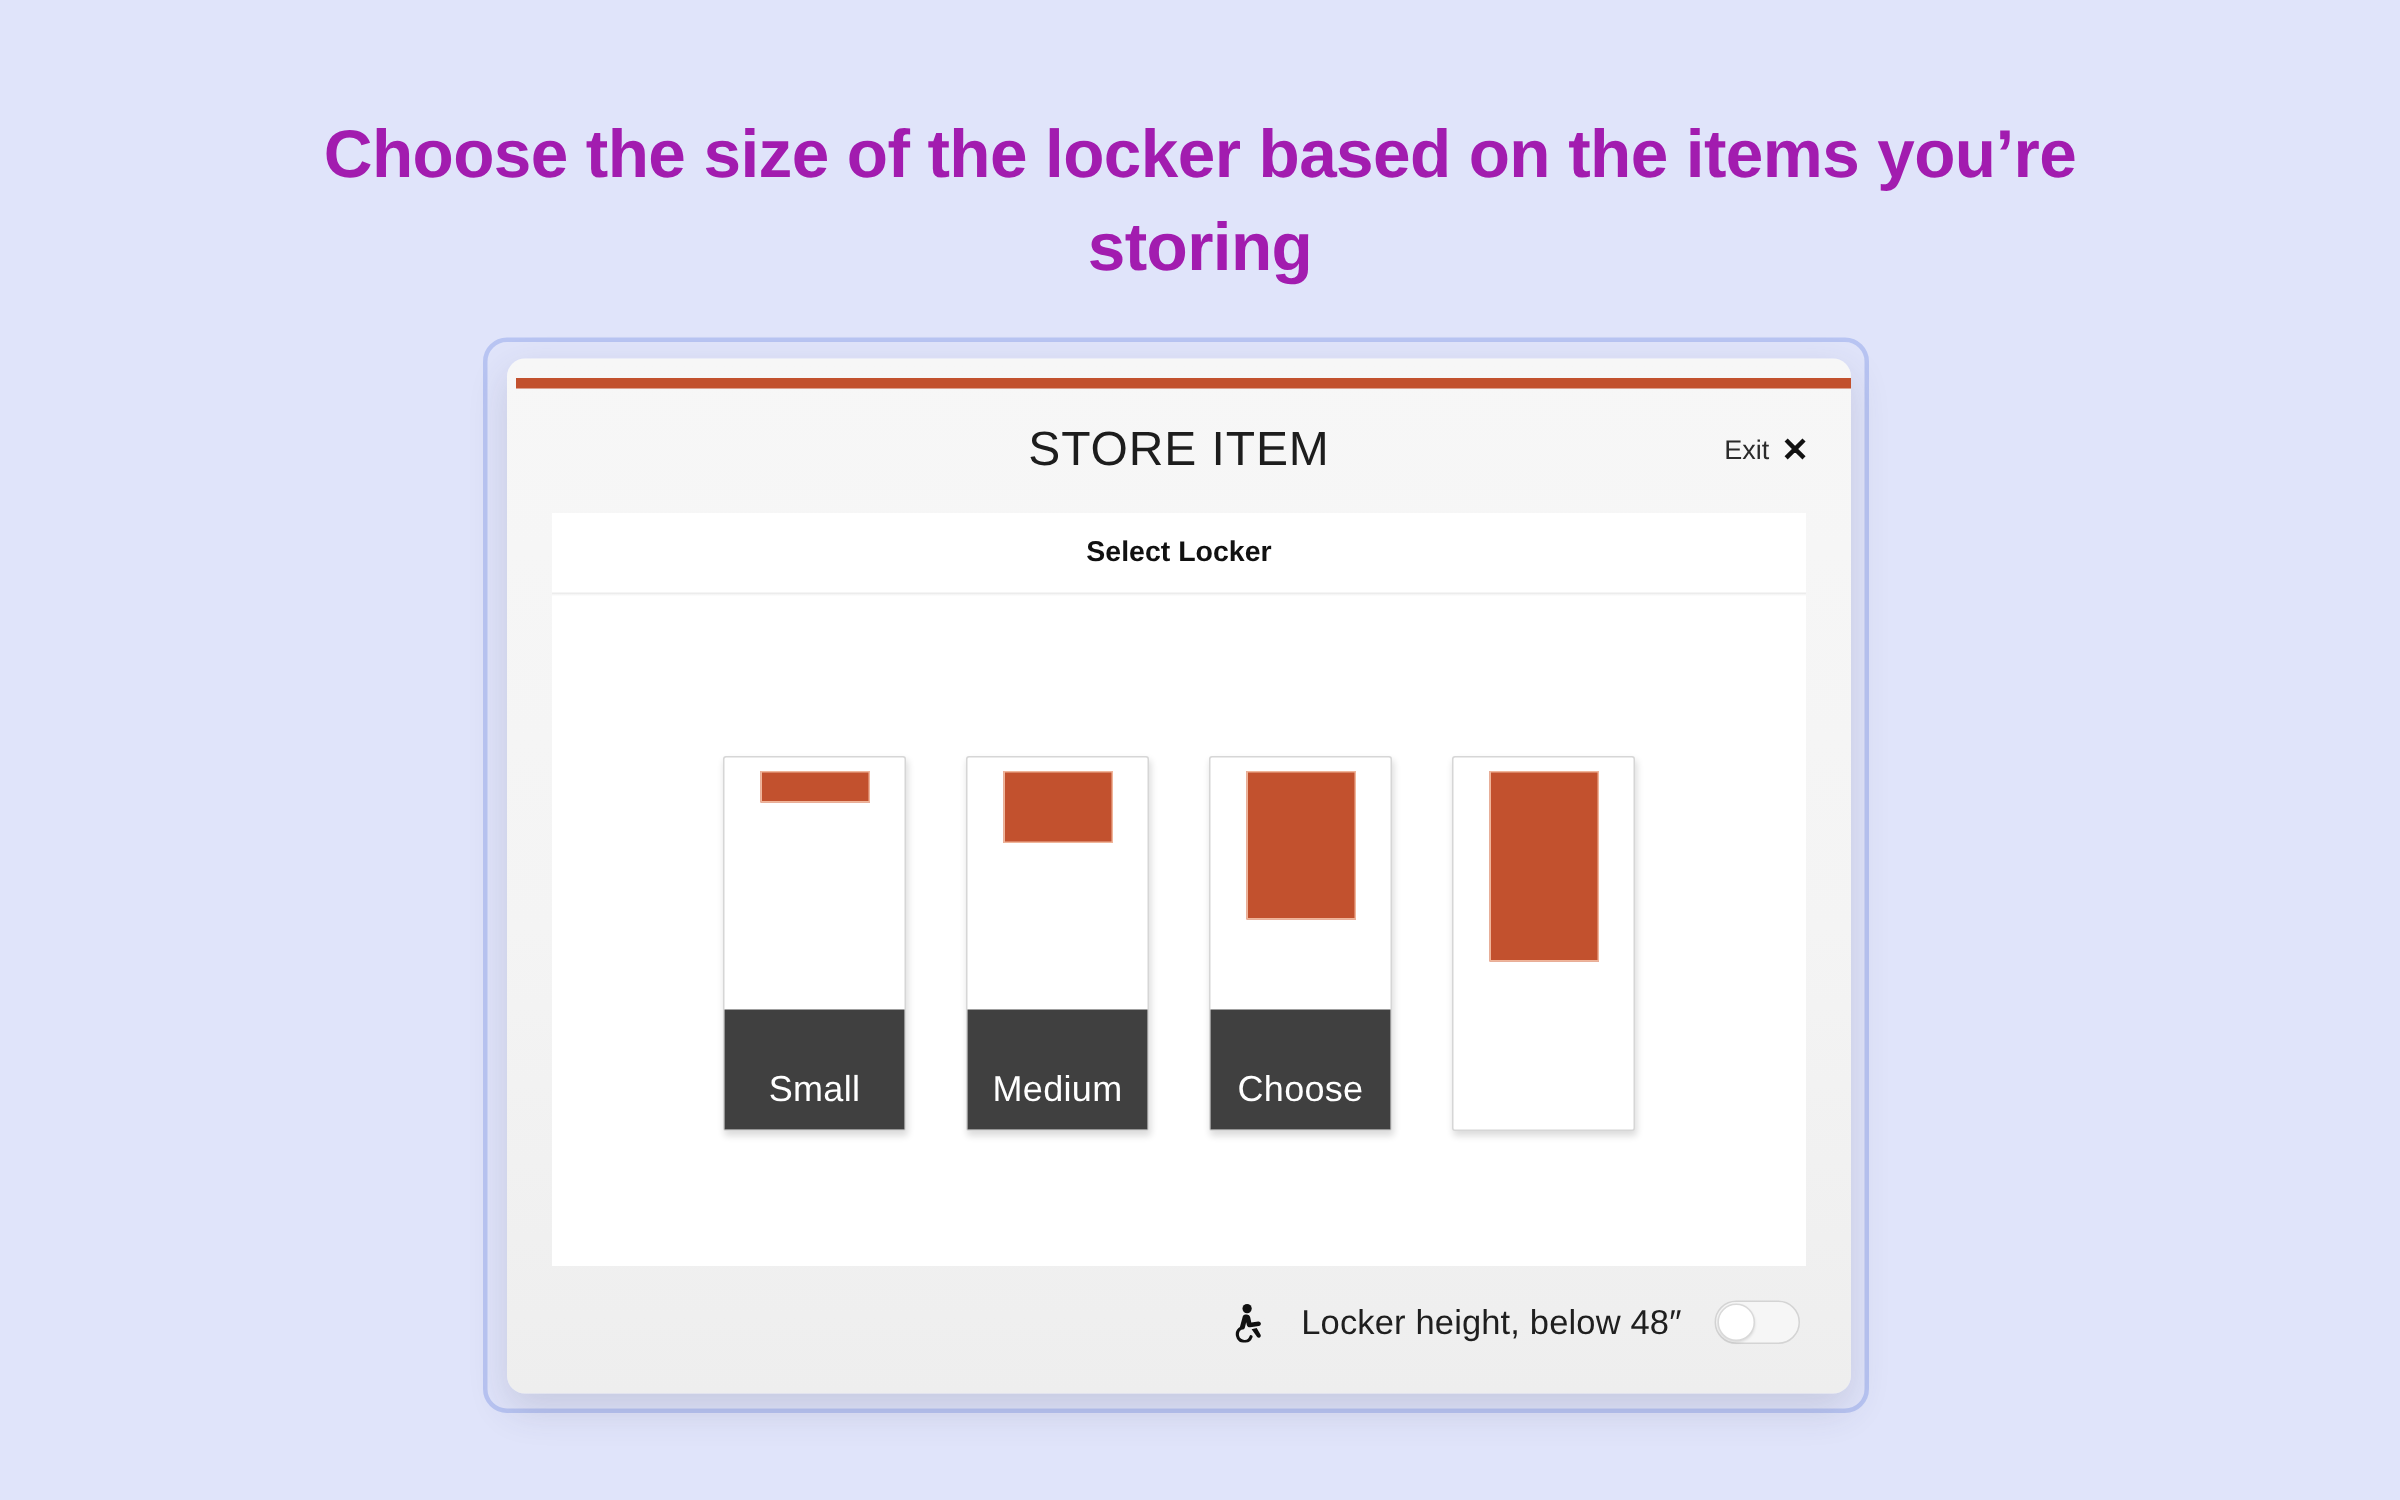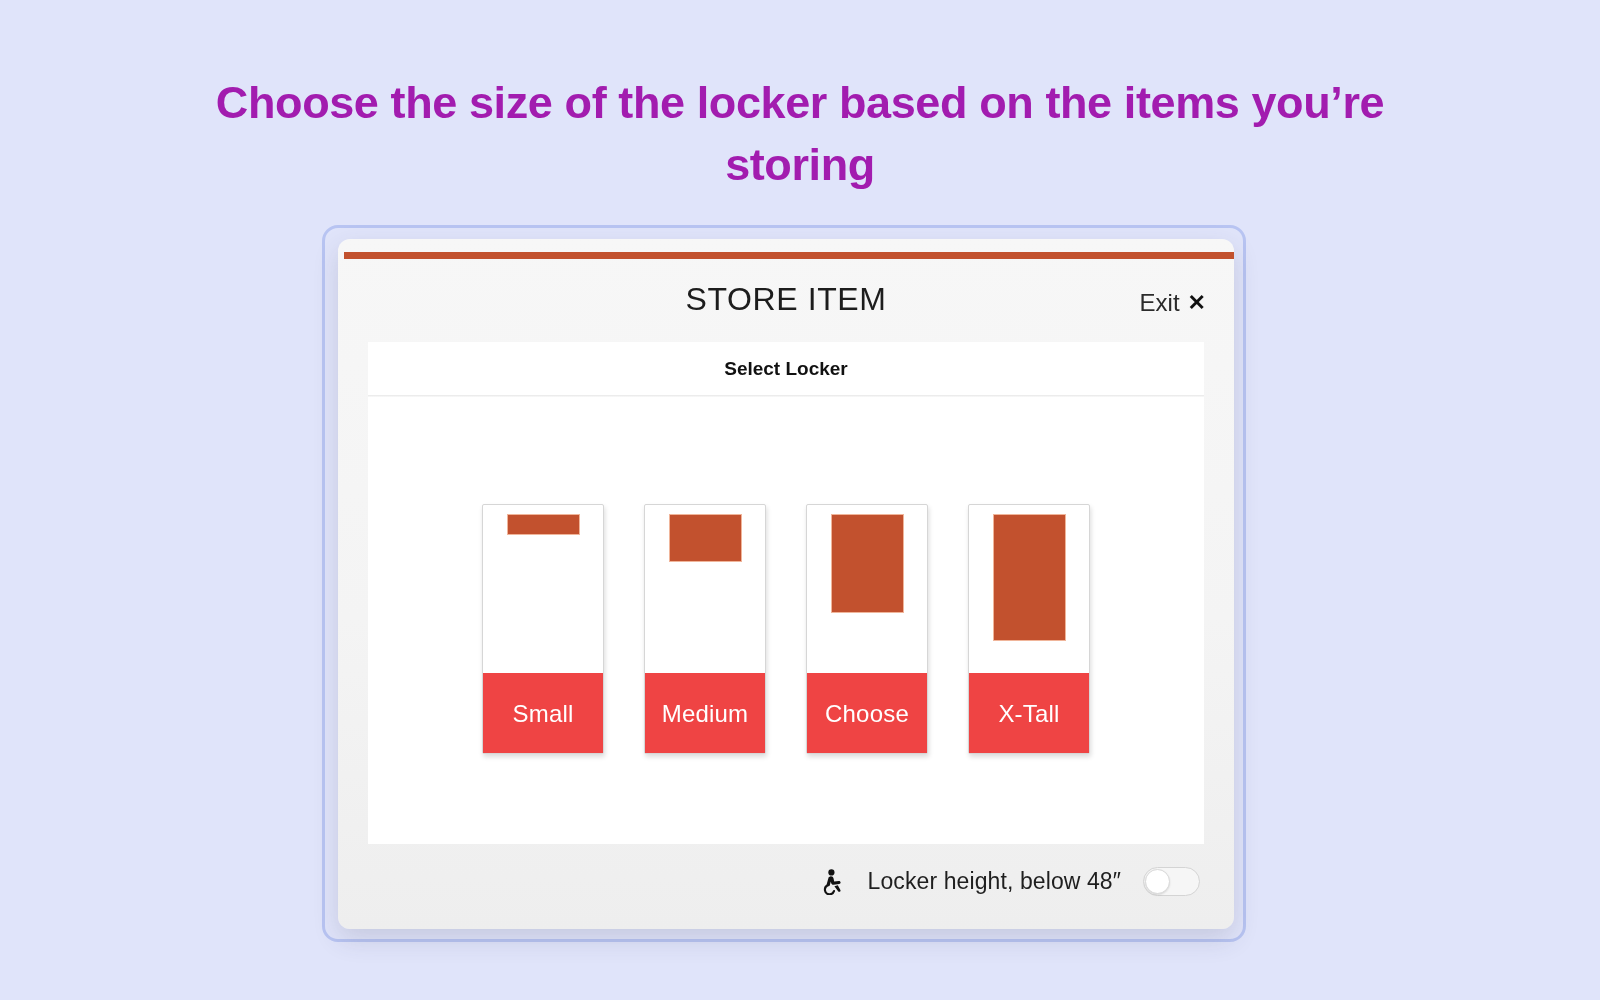--- a/index.html
+++ b/index.html
@@ -84,21 +84,21 @@
   .exit-button {
     position: absolute;
     top: 22px;
     right: 28px;
     display: flex;
     align-items: center;
     gap: 8px;
     cursor: pointer;
   }
   .exit-label {
-    font-size: 24px;
+    font-size: 18px;
     color: #2b2b2b;
   }
   .exit-x {
     font-size: 22px;
     font-weight: bold;
     color: #111;
     line-height: 1;
   }
 
   
@@ -165,23 +165,23 @@
   .item-block {
     position: absolute;
     top: 9px;
     width: 73px;
     background: #c2512e;
     border: 1px solid #f0b59a;
   }
 
   .locker-footer {
     height: 80px;
-    background: #ef4444;
-    display: flex;
-    align-items: flex-start;
+    background: #404040;
+    display: flex;
+    align-items: center;
     justify-content: center;
     padding-top: 27px;
   }
   .locker-label {
     color: #ffffff;
     font-size: 24px;
     font-weight: normal;
     letter-spacing: 0.2px;
   }
 
@@ -272,23 +272,20 @@
             <div class="locker-body">
               <div class="item-block" style="height: 99px; background: rgb(194, 81, 46);"></div>
             </div>
             <div class="locker-footer">
               <span class="locker-label">Choose</span>
             </div>
           </div>
           <div class="locker-card">
             <div class="locker-body">
               <div class="item-block" style="height: 127px; background: rgb(194, 81, 46);"></div>
-            </div>
-            <div class="locker-footer">
-              <span class="locker-label">X-Tall</span>
             </div>
           </div>
         </div>
     </div>
 
     <div class="access-row">
       <svg class="wheelchair-icon" viewBox="0 0 24 26">
         <circle cx="9.4" cy="3.4" r="3.1" fill="#111"></circle>
         <path d="M8.2 7.4c1.5-.5 3 .4 3.3 1.9l.7 3.3 4.6-.6c1-.1 1.8.6 1.8 1.5 0 .8-.6 1.4-1.4 1.5l-5.6.8c-1.1.2-2.1-.5-2.4-1.5l-.4-1.8-.9 3.6c-.2.9-1.1 1.4-2 1.2-.9-.2-1.4-1.1-1.2-2l1.8-6.6c.2-.7.8-1.2 1.7-1.3z" fill="#111"></path>
         <path d="M5.6 16.2c-1.9 1-3 3.1-2.6 5.3.4 2.4 2.7 4.1 5.1 3.8 1.8-.2 3.3-1.5 3.9-3.2" fill="none" stroke="#111" stroke-width="2.1" stroke-linecap="round"></path>

